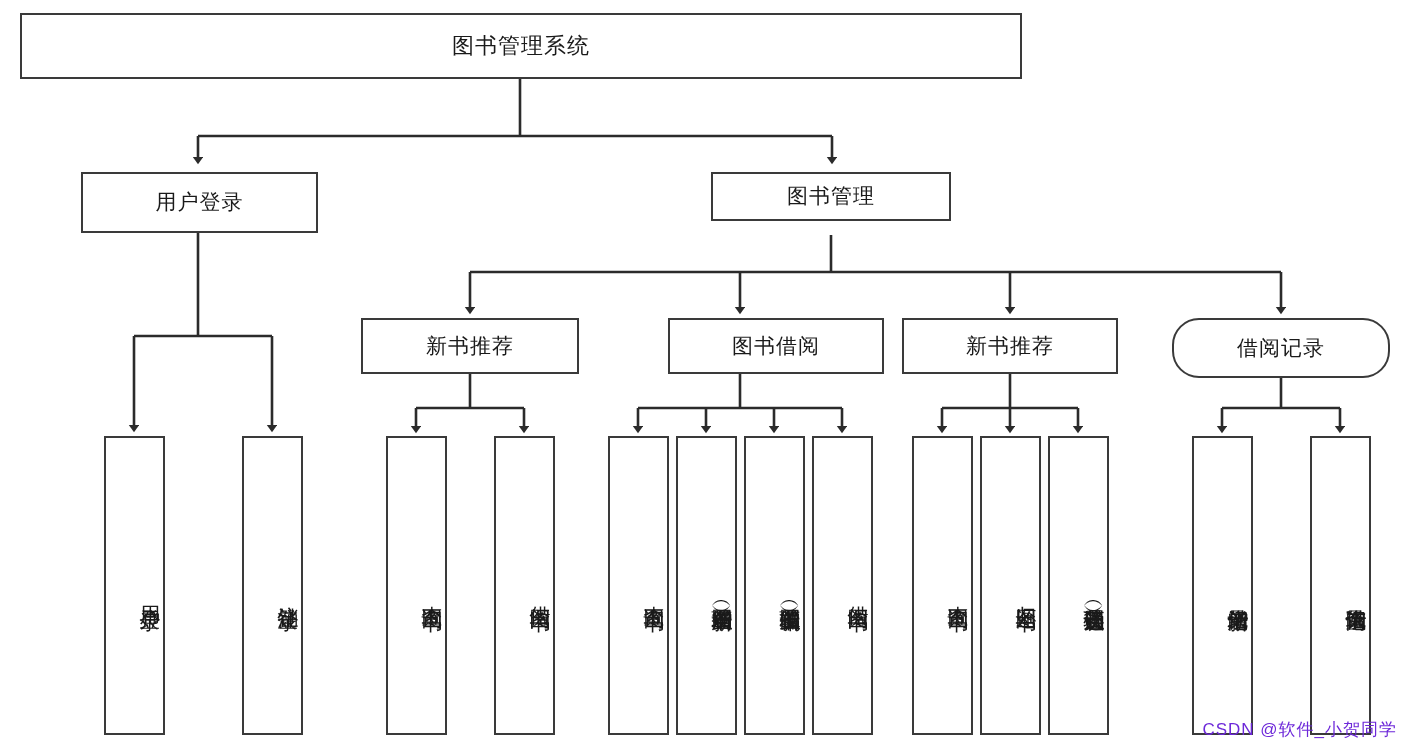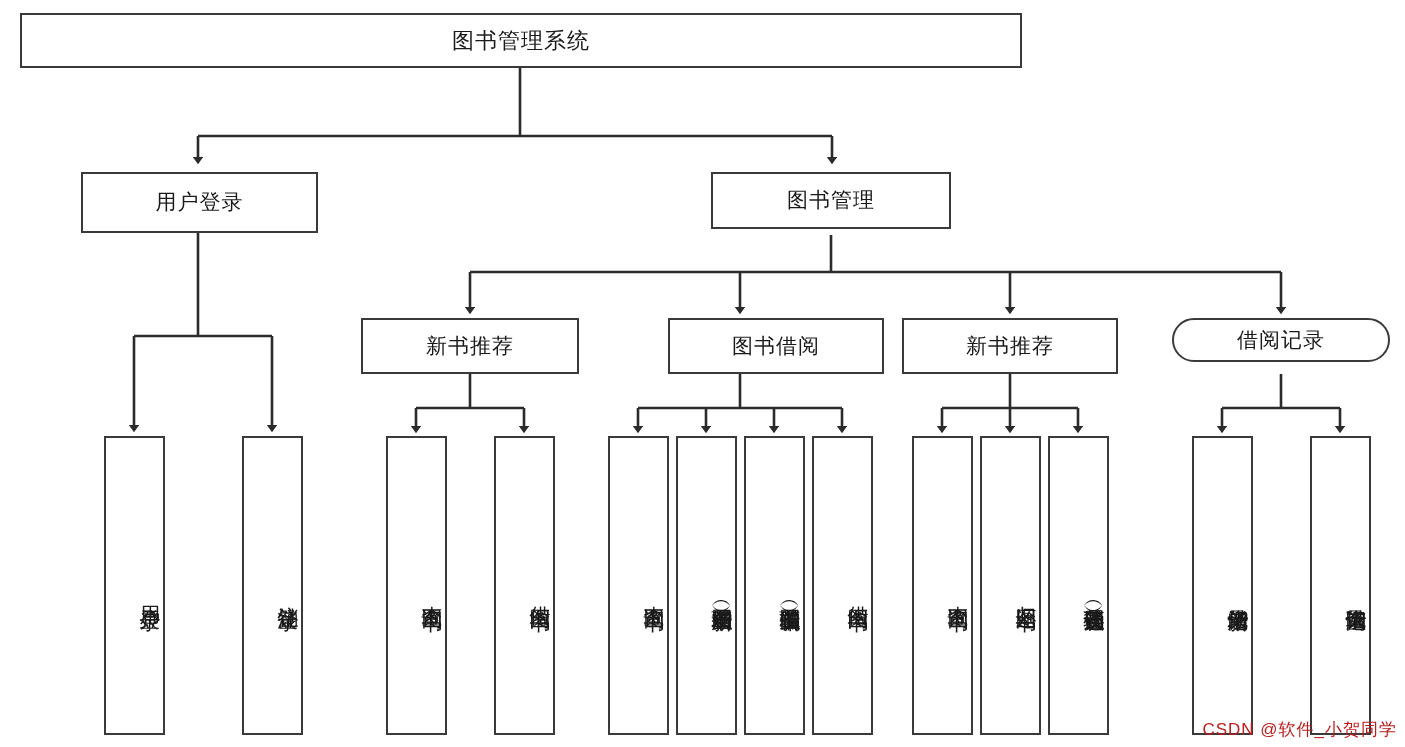--- a/index.html
+++ b/index.html
@@ -9,21 +9,21 @@
   svg.wires{position:absolute;left:0;top:0;width:1405px;height:747px;pointer-events:none;}
   .node{position:absolute;box-sizing:border-box;background:#ffffff;
         border:2px solid #3a3a3a;display:flex;align-items:center;justify-content:center;
         text-align:center;}
   .node.h{font-size:21px;letter-spacing:1px;line-height:1.25;}
   .node.root{font-size:22px;}
   .node.v{writing-mode:vertical-rl;text-orientation:upright;
           font-size:21px;line-height:1.22;letter-spacing:2px;
           padding-top:14px;align-items:flex-start;justify-content:center;}
   .node.v.tight{letter-spacing:0px;}
-  .watermark{position:absolute;right:8px;bottom:6px;font-size:17px;color:#b91c1c;
+  .watermark{position:absolute;right:8px;bottom:6px;font-size:17px;color:#6d28d9;
              letter-spacing:1px;white-space:nowrap;}
 </style>
 </head>
 <body>
 
 <div id="stage">
 
   <svg class="wires" viewBox="0 0 1405 747" xmlns="http://www.w3.org/2000/svg">
     <defs>
       <marker id="ah" markerWidth="11" markerHeight="11" refX="3" refY="5.2" orient="auto" markerUnits="userSpaceOnUse">
@@ -67,29 +67,29 @@
       <path d="M1010,408 L1010,429" marker-end="url(#ah)"></path>
       <path d="M1078,408 L1078,429" marker-end="url(#ah)"></path>
 
       <path d="M1281,374 L1281,408"></path>
       <path d="M1222,408 L1340,408"></path>
       <path d="M1222,408 L1222,429" marker-end="url(#ah)"></path>
       <path d="M1340,408 L1340,429" marker-end="url(#ah)"></path>
     </g>
   </svg>
 
-  <div class="node h root" style="left:20px;top:13px;width:1002px;height:55px;">图书管理系统</div>
+  <div class="node h root" style="left:20px;top:13px;width:1002px;height:66px;">图书管理系统</div>
 
   <div class="node h" style="left:81px;top:172px;width:237px;height:61px;">用户登录</div>
-  <div class="node h" style="left:711px;top:172px;width:240px;height:57px;">图书管理</div>
+  <div class="node h" style="left:711px;top:172px;width:240px;height:49px;">图书管理</div>
 
   <div class="node h" style="left:361px;top:318px;width:218px;height:56px;">新书推荐</div>
   <div class="node h" style="left:632px;top:318px;width:216px;height:56px;margin-left:36px;">图书借阅</div>
   <div class="node h" style="left:902px;top:318px;width:216px;height:56px;">新书推荐</div>
-  <div class="node h" style="left:1172px;top:318px;width:218px;height:44px;border-radius:27px;">借阅记录</div>
+  <div class="node h" style="left:1172px;top:318px;width:218px;height:60px;border-radius:27px;">借阅记录</div>
 
   <div class="node v" style="left:104px;top:436px;width:61px;height:299px;">用户登录</div>
   <div class="node v" style="left:242px;top:436px;width:61px;height:299px;">注销登录</div>
 
   <div class="node v" style="left:386px;top:436px;width:61px;height:299px;">查询图书</div>
   <div class="node v" style="left:494px;top:436px;width:61px;height:299px;">借阅图书</div>
 
   <div class="node v" style="left:608px;top:436px;width:61px;height:299px;">查询图书</div>
   <div class="node v tight" style="left:676px;top:436px;width:61px;height:299px;">新增图书（管理员）</div>
   <div class="node v tight" style="left:744px;top:436px;width:61px;height:299px;">编辑图书（管理员）</div>

